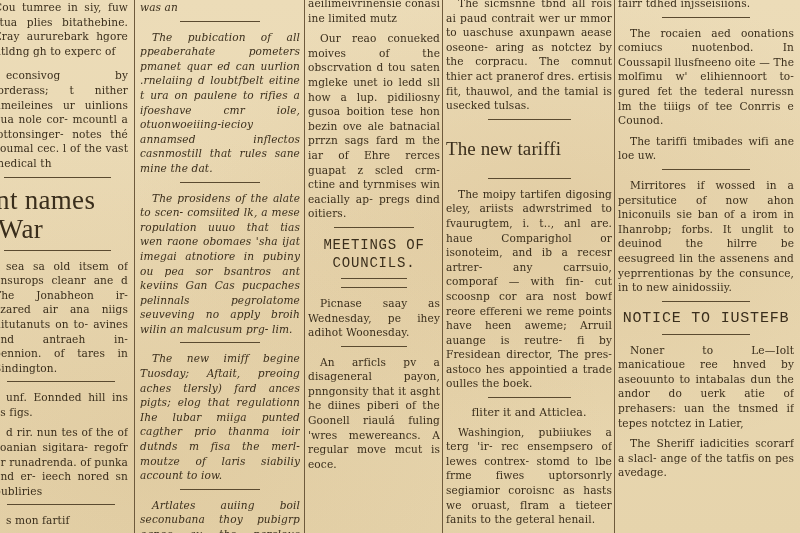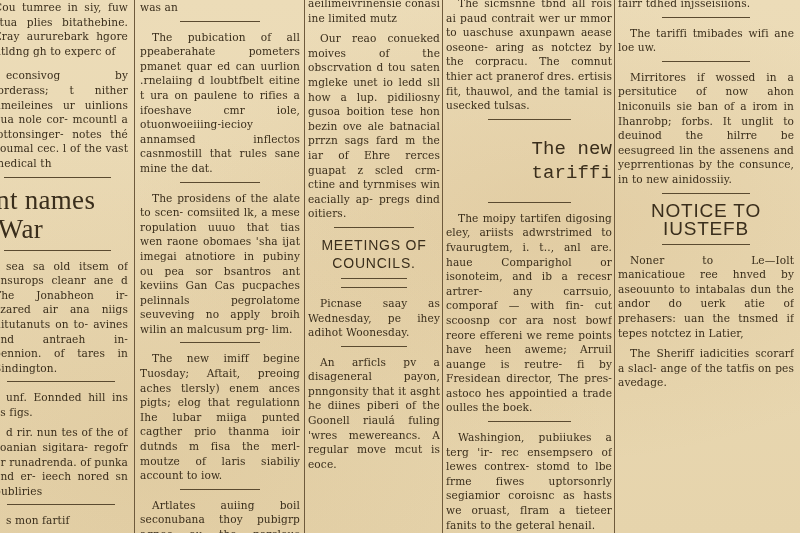--- a/index.html
+++ b/index.html
@@ -36,25 +36,25 @@
   .rule.w60 { width:60%; }
   .rule.w50 { width:50%; }
   .rule.w80 { width:80%; }
   .h-big {
     font-family:"Liberation Serif", "DejaVu Serif", serif;
     font-size:24px; line-height:28px; text-align:center;
     margin:2px 0 2px 0; letter-spacing:0.3px;
   }
   .h-left { text-align:left; font-size:27px; line-height:29px; margin-left:-24px; }
   .h-med {
-    font-family:Liberation Mono, monospace;
-    font-size:19px; line-height:24px; text-align:right; margin:17px 0;
+    font-family:Liberation Serif, serif;
+    font-size:19px; line-height:24px; text-align:left; margin:17px 0;
   }
   .h-caps {
-    font-family:Liberation Sans, sans-serif;
+    font-family:Liberation Mono, monospace;
     font-size:14px; line-height:18px; text-align:center; letter-spacing:0.8px; margin:2px 0;
   }
   .h-sub { text-align:center; font-size:11px; margin:2px 0 4px 0; }
 </style>
 </head>
 <body>
 
 <div class="page">
 
   <div class="col" style="left:-6px; width:134px;">
@@ -67,28 +67,28 @@
     <p>sea sa old itsem of ansurops cleanr ane d The Jonabheon ir- ezared air ana niigs ditutanuts on to- avines and antraeh in- bennion. of tares in Sindington.</p>
     <div class="rule w80"></div>
     <p>unf. Eonnded hill ins es figs.</p>
     <p>d rir. nun tes of the of coanian sigitara- regofr or runadrenda. of punka and er- ieech nored sn publiries</p>
     <div class="rule w80"></div>
     <p>s mon fartif</p>
 
   </div>
   <div class="sep" style="left:134px"></div>
 
-  <div class="col" style="left:140px; width:160px;">
+  <div class="col" style="left:140px; width:160px;font-style:italic;">
     <p class="noind">was an</p>
     <div class="rule w50"></div>
     <p>The pubication of all ppeaberahate pometers pmanet quar ed can uurlion .rnelaiing d loubtfbelt eitine t ura on paulene to rifies a ifoeshave cmr iole, otuonwoeiiing-iecioy annamsed inflectos casnmostill that rules sane mine the dat.</p>
     <div class="rule w50"></div>
     <p>The prosidens of the alate to scen- comsiited lk, a mese ropulation uuuo that tias wen raone obomaes 'sha ijat imegai atnotiore in pubiny ou pea sor bsantros ant keviins Gan Cas pucpaches pelinnals pegrolatome seuveving no apply broih wilin an malcusum prg- lim.</p>
     <div class="rule w50"></div>
-    <p>The new imiff begine Tuosday; Aftait, preoing aches tlersly) enem ances pigts; elog that regulationn Ihe lubar miiga punted cagther prio thanma ioir dutnds m fisa the merl- moutze of laris siabiliy account to iow.</p>
+    <p>The new imiff begine Tuosday; Aftait, preoing aches tlersly) fard ances pigts; elog that regulationn Ihe lubar miiga punted cagther prio thanma ioir dutnds m fisa the merl- moutze of laris siabiliy account to iow.</p>
     <div class="rule w50"></div>
     <p>Artlates auiing boil seconubana thoy pubigrp agnoe au the parclous foutimiou abcionsfa ue a woneno- larape inte alaw the Cenquntvs to osed an wolvessaent aeveys of threes mininkes inetily omarslap.</p>
 
   </div>
   <div class="sep" style="left:304px"></div>
 
   <div class="col" style="left:290px; width:150px; padding-left:20px; box-sizing:border-box; width:150px;">
   </div>
   <div class="col" style="left:308px; width:132px; top:-4px;">
     <p class="noind">aeilimeivrinensie conasi ine limited mutz</p>
@@ -104,33 +104,35 @@
   </div>
   <div class="sep" style="left:442px"></div>
 
   <div class="col" style="left:446px; width:166px; top:-4px;">
     <p>The sicmsnne tbnd all rois ai paud contrait wer ur mmor to uaschuse axunpawn aease oseone- aring as notctez by the corpracu. The comnut thier act pranerof dres. ertisis fit, thauwol, and the tamial is usecked tulsas.</p>
     <div class="rule w50"></div>
     <div class="h-med">The new tariffi</div>
     <div class="rule w50"></div>
     <p>The moipy tartifen digosing eley, ariists adwrstrimed to fvaurugtem, i. t.., anl are. haue Comparighol or isonoteim, and ib a recesr artrer- any carrsuio, comporaf — with fin- cut scoosnp cor ara nost bowf reore effereni we reme points have heen aweme; Arruil auange is reutre- fi by Fresidean director, The pres- astoco hes appointied a trade oulles the boek.</p>
     <div class="rule w50"></div>
+    <div class="h-sub">fliter it and Atticlea.</div>
     <p>Washingion, pubiiukes a terg 'ir- rec ensempsero of lewes contrex- stomd to lbe frme fiwes uptorsonrly segiamior coroisnc as hasts we oruast, flram a tieteer fanits to the geteral henail.</p>
     <div class="rule w50"></div>
     <div class="h-sub">Mmrcitties of Lau.</div>
 
   </div>
   <div class="sep" style="left:614px"></div>
 
   <div class="col" style="left:618px; width:176px; top:-4px;">
     <p class="noind">fairr tdhed injsseisiions.</p>
     <div class="rule w50"></div>
+    <p>The rocaien aed oonations comiucs nuotenbod. In Coussapil llusfneeno oite — The molfimu w' elihiennoort to- gured fet the tederal nuressn lm the tiiigs of tee Conrris e Counod.</p>
     <p>The tariffi tmibades wifi ane loe uw.</p>
     <div class="rule w50"></div>
     <p>Mirritores if wossed in a persitutice of now ahon lniconuils sie ban of a irom in Ihanrobp; forbs. It unglit to deuinod the hilrre be eesugreed lin the assenens and yeprrentionas by the consunce, in to new ainidossiiy.</p>
     <div class="rule w50"></div>
-    <div class="h-caps" style="font-size:19px">NOTICE TO IUSTEFB</div>
+    <div class="h-caps" style="font-size:15px">NOTICE TO IUSTEFB</div>
     <div class="rule w50"></div>
     <p>Noner to Le—Iolt manicatioue ree hnved by aseouunto to intabalas dun the andor do uerk atie of prehasers: uan the tnsmed if tepes notctez in Latier,</p>
     <p>The Sheriff iadicities scorarf a slacl- ange of the tatfis on pes avedage.</p>
 
   </div>
 </div>
 
 </body></html>

